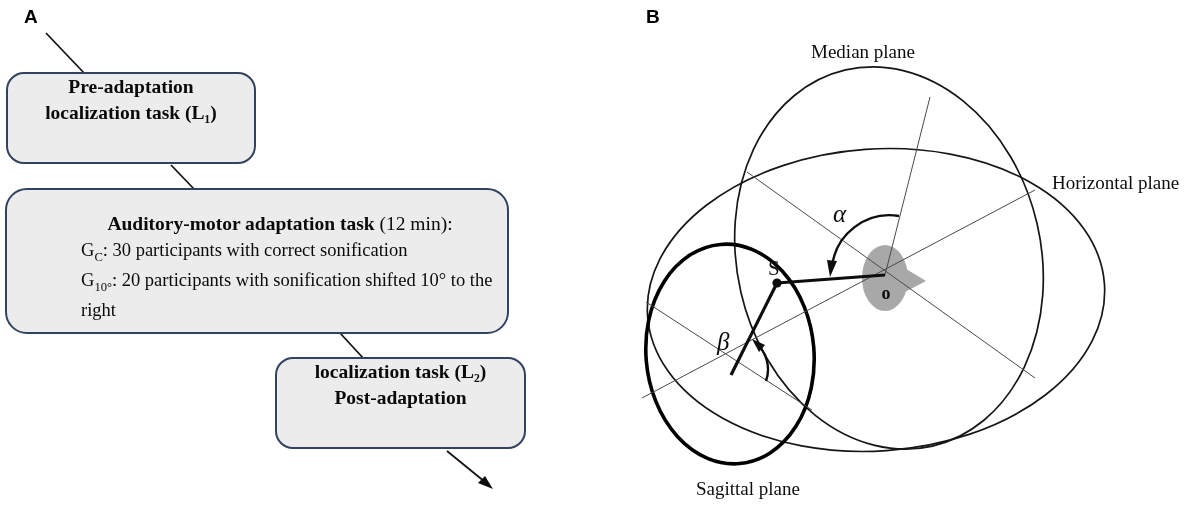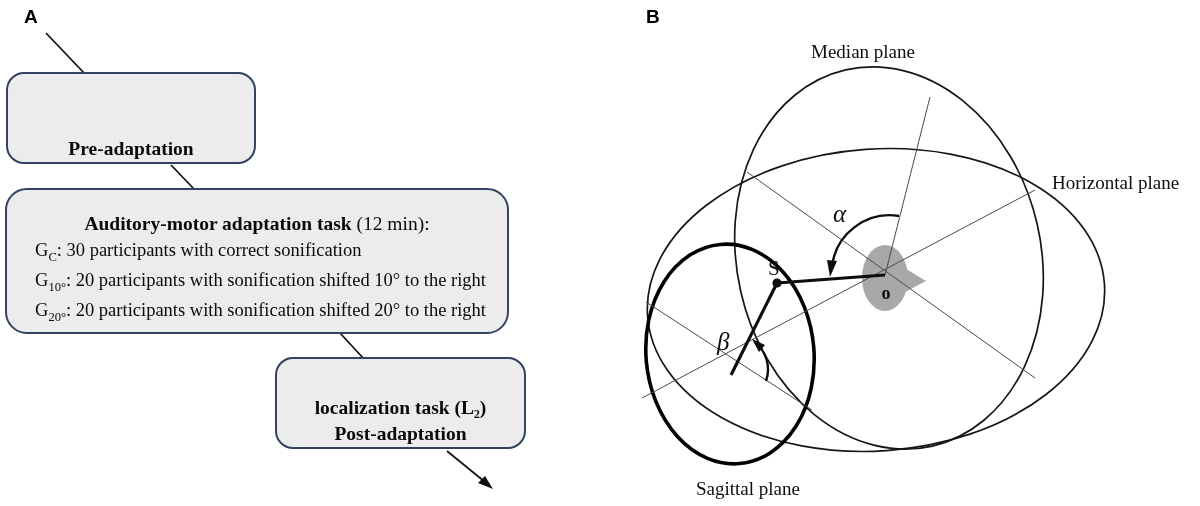--- a/index.html
+++ b/index.html
@@ -6,26 +6,26 @@
   .canvas{position:relative;width:1200px;height:506px;background:#fff;overflow:hidden;
           font-family:"Liberation Serif", serif;color:#0a0a0a;}
   .panel-label{position:absolute;font-family:"Liberation Sans", sans-serif;
                font-weight:bold;font-size:19px;color:#000;}
   #label-a{left:24px;top:6px;}
   #label-b{left:646px;top:6px;}
 
   .flowbox{position:absolute;box-sizing:border-box;
            background:var(--box-fill,#ececec);
            border:2.2px solid var(--box-border,#33425e);}
-  .flowbox.simple{display:flex;flex-direction:column;align-items:center;justify-content:flex-end;
+  .flowbox.simple{display:flex;flex-direction:column;align-items:center;justify-content:flex-start;
                   text-align:center;font-weight:bold;font-size:19.5px;line-height:26px;
                   border-radius:18px;}
   #box-pre{left:6px;top:72px;width:250px;height:92px;}
   #box-post{left:275px;top:357px;width:251px;height:92px;}
-  #box-adapt{left:5px;top:188px;width:504px;height:146px;border-radius:22px;}
+  #box-adapt{left:5px;top:188px;width:504px;height:146px;border-radius:22px;padding-left:46px;}
   #box-adapt .title{text-align:center;margin-top:22px;font-size:19.5px;line-height:24px;}
   #box-adapt .title b{font-weight:bold;}
   #box-adapt .rows{margin:3px 0 0 28px;font-size:18.5px;line-height:23.5px;}
   #box-adapt sub{font-size:0.68em;}
 
   svg{position:absolute;left:0;top:0;}
   .conn{stroke:#141414;stroke-width:1.8;fill:none;}
   .arrowhead{fill:#0d0d0d;stroke:none;}
   .ell{stroke:#161616;stroke-width:1.7;fill:none;}
   .ell-sag{stroke:#000;stroke-width:3.6;fill:none;}
@@ -81,28 +81,28 @@
     <text class="greek" x="717" y="350">β</text>
     <text class="ptlabel" x="768" y="275">S</text>
     <text class="olabel" x="886" y="299" text-anchor="middle">o</text>
   </svg>
 
   <div class="panel-label" id="label-a">A</div>
   <div class="panel-label" id="label-b">B</div>
 
   <div class="flowbox simple" id="box-pre">
     <span>Pre-adaptation</span>
+    <span>localization task (L₁)</span>
   </div>
 
   <div class="flowbox" id="box-adapt">
     <div class="title"><b>Auditory-motor adaptation task</b><span> (12 min):</span></div>
     <div class="rows">
       <div><span>G</span><sub>C</sub><span>: 30 participants with correct sonification</span></div>
       <div><span>G</span><sub>10°</sub><span>: 20 participants with sonification shifted 10° to the right</span></div>
-      <div><span>G</span><sub>20°</sub><span>: 20 participants with sonification shifted 20° to the right</span></div>
     </div>
   </div>
 
   <div class="flowbox simple" id="box-post">
     <span>localization task (L₂)</span>
     <span>Post-adaptation</span>
   </div>
 
 </div>
 

